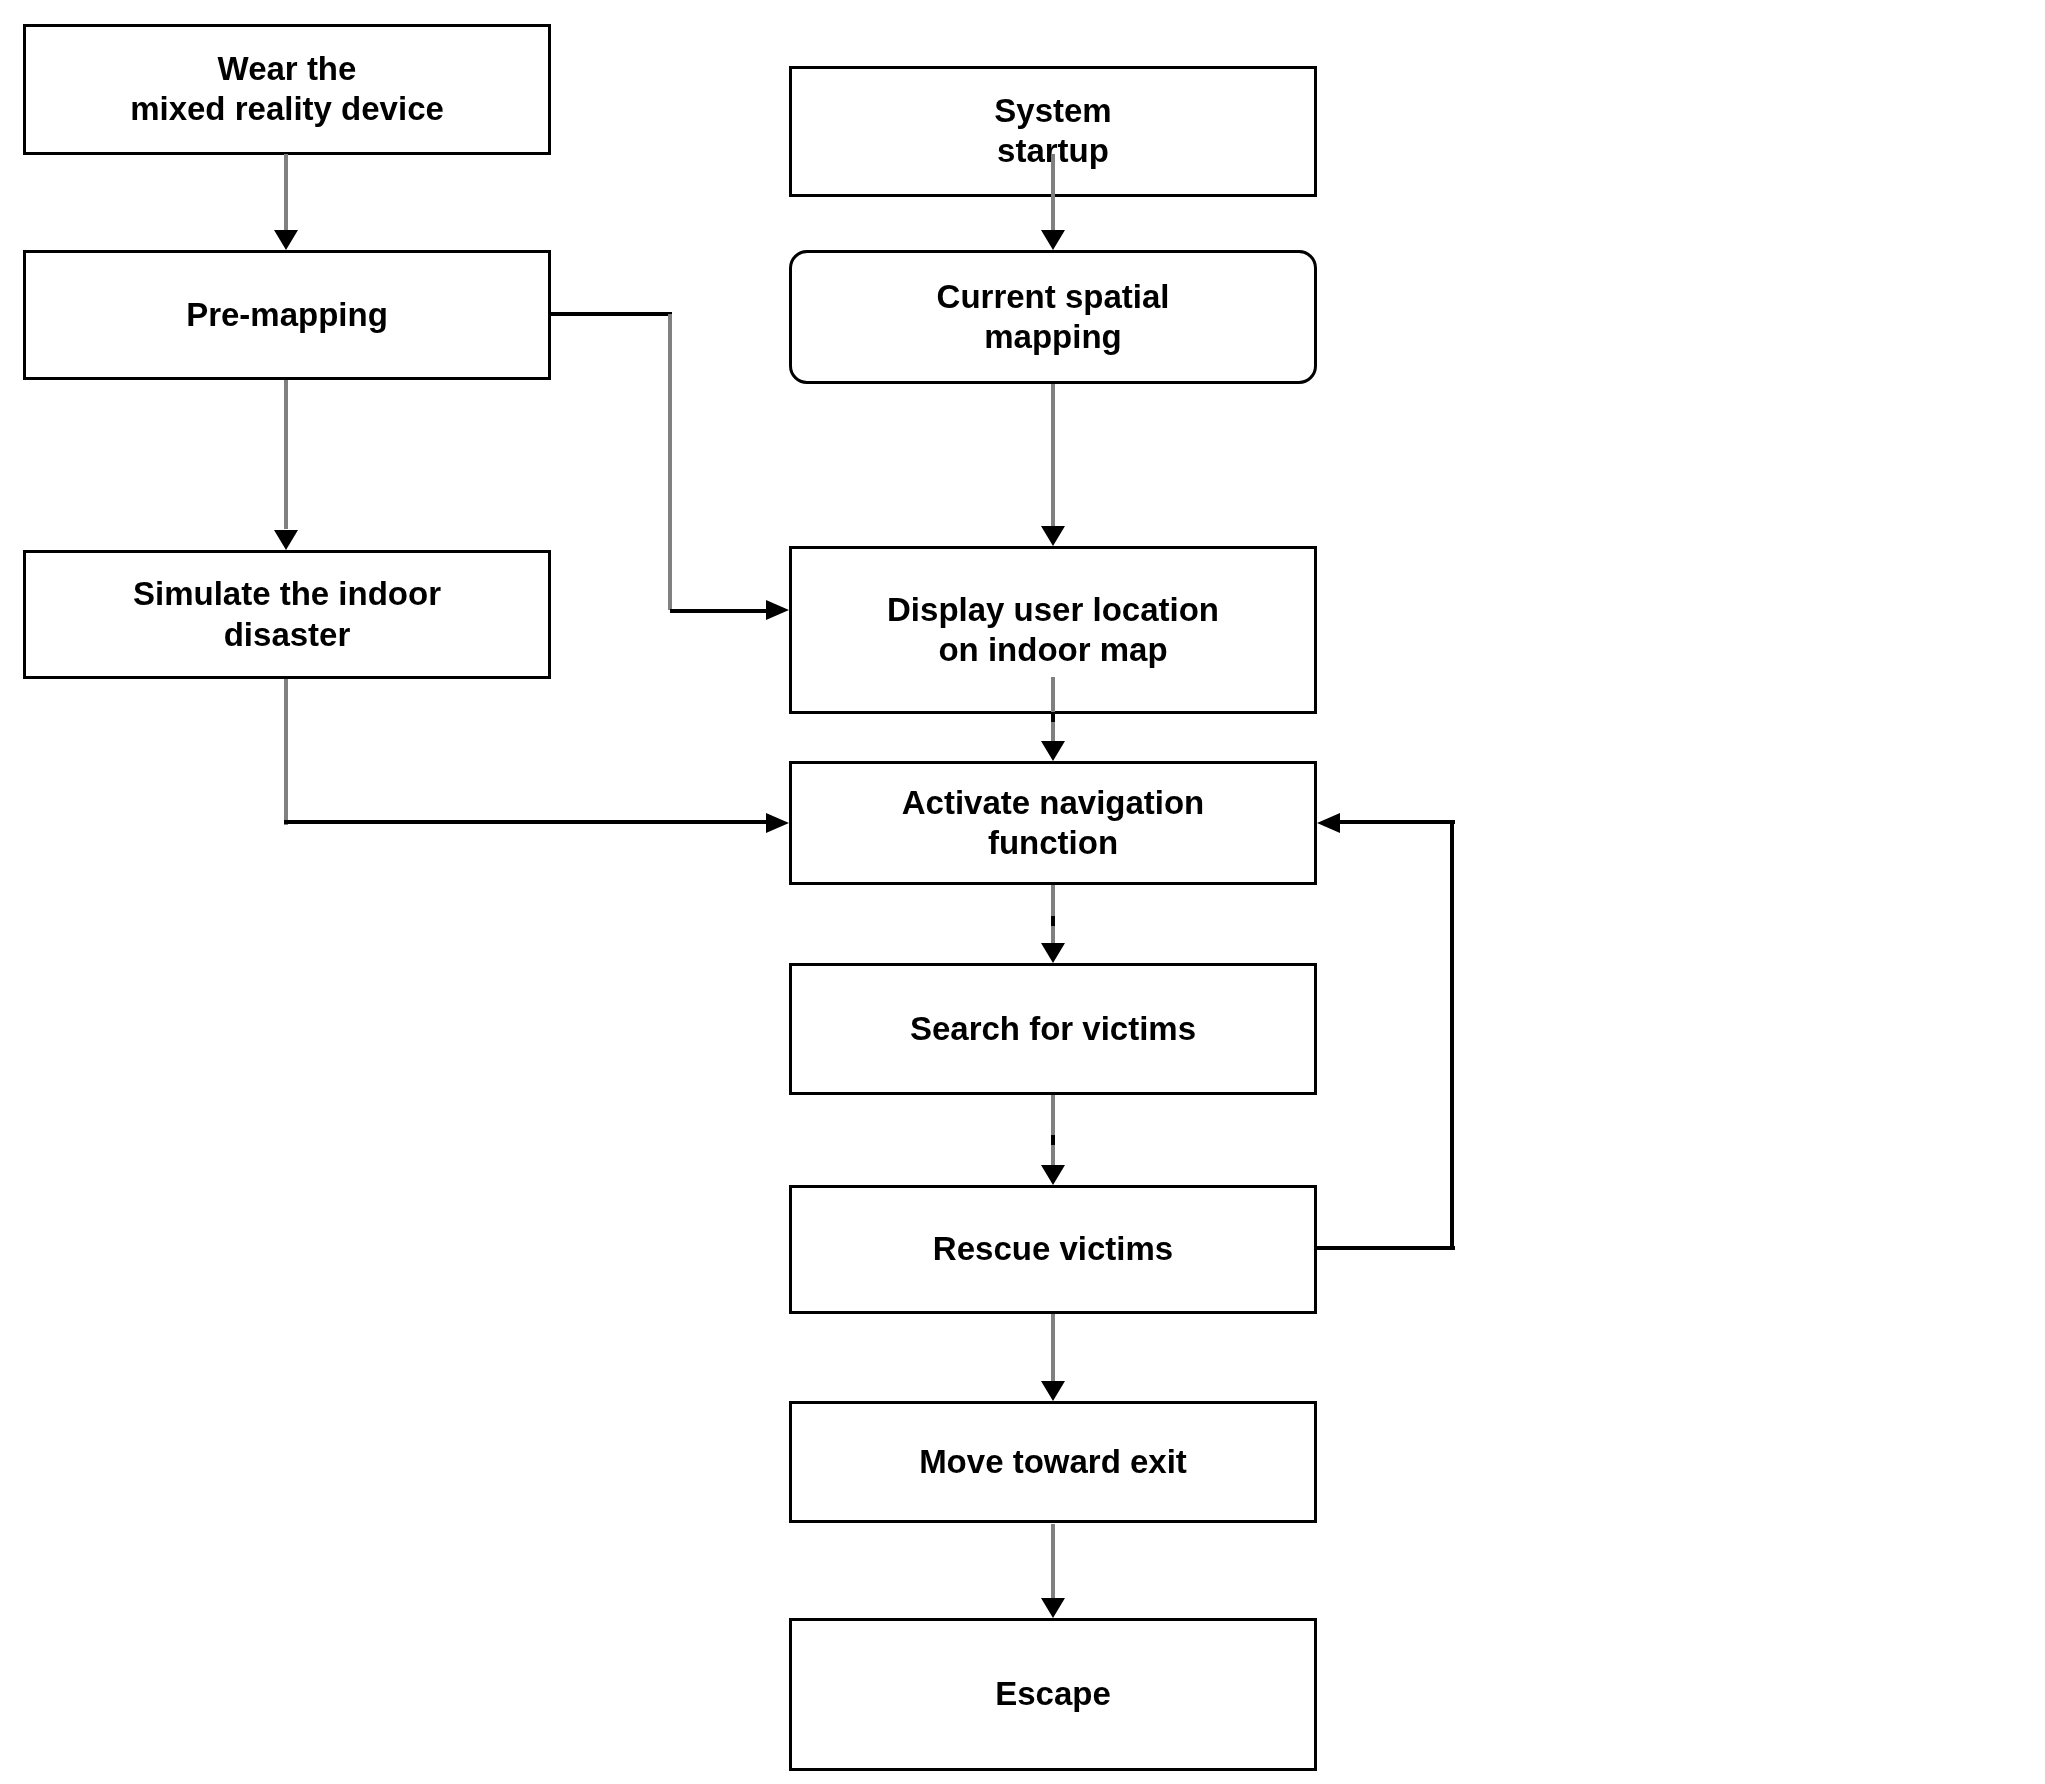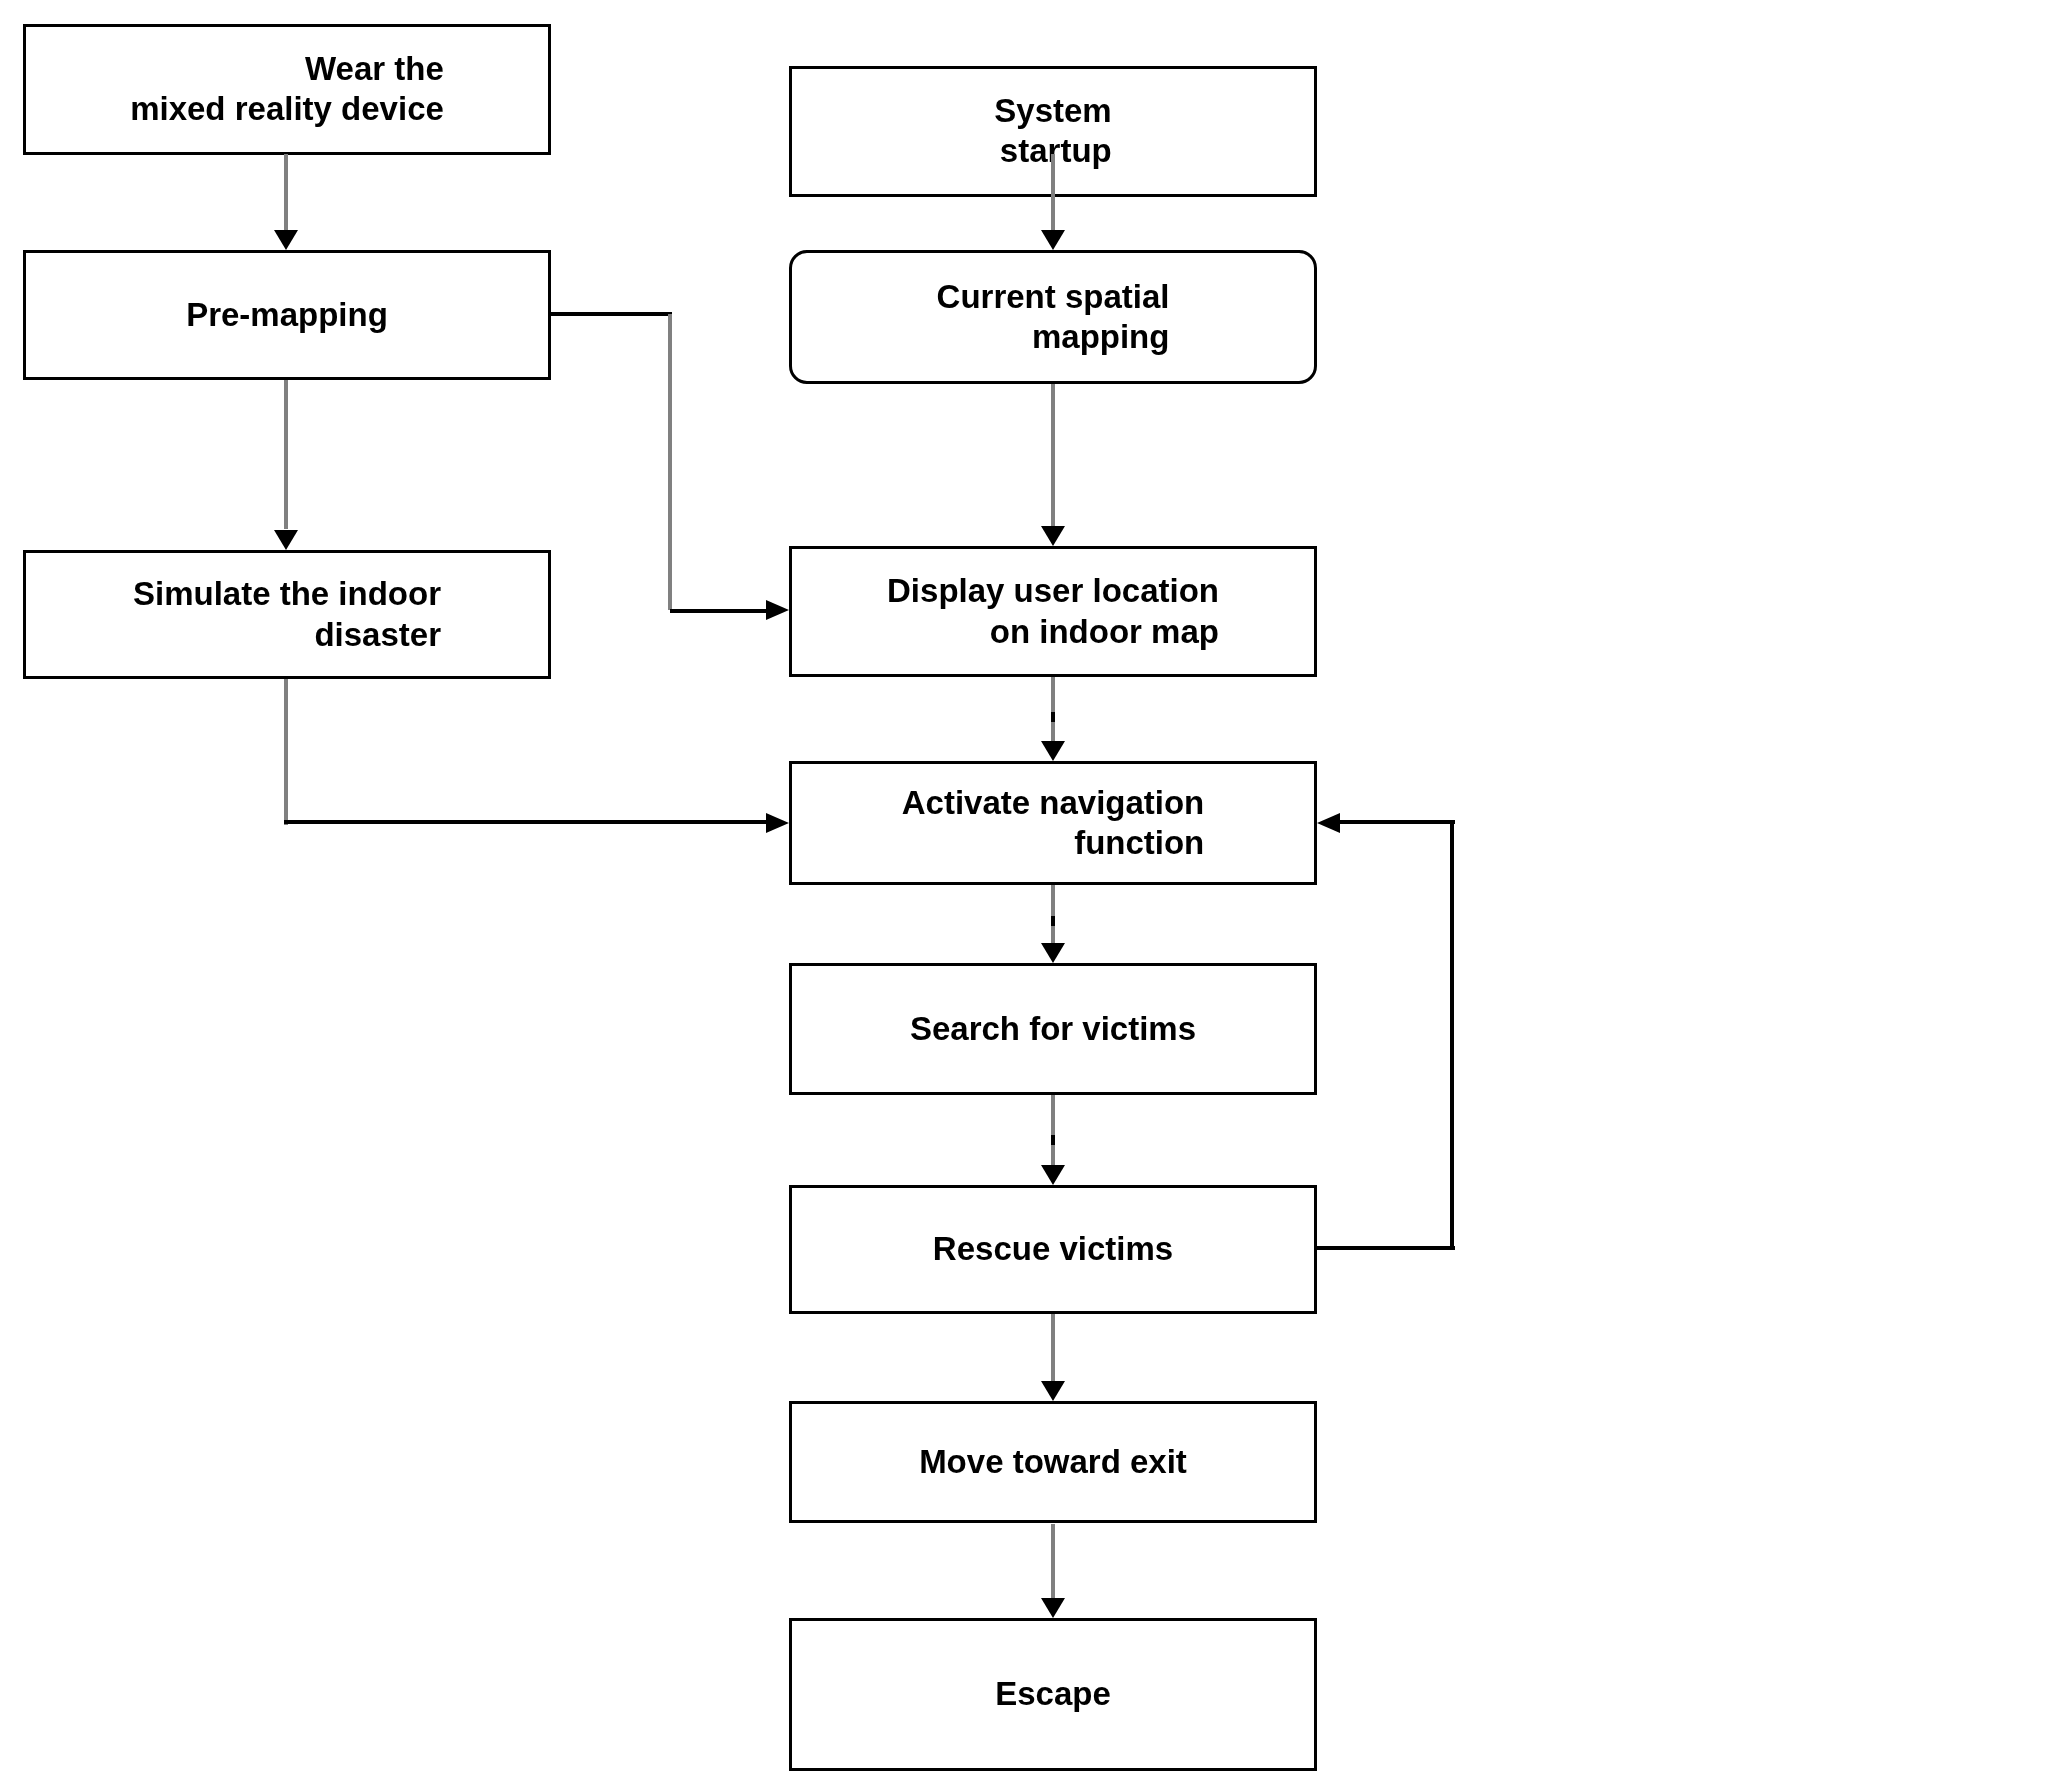--- a/index.html
+++ b/index.html
@@ -15,34 +15,34 @@
 
   
   .box {
     position: absolute;
     box-sizing: border-box;
     border: 3.6px solid #000000;
     background: #ffffff;
     display: flex;
     align-items: center;
     justify-content: center;
-    text-align: right;
+    text-align: center;
     color: #000000;
     font-weight: bold;
     font-size: 33px;
     line-height: 1.22;
   }
   .box span { white-space: pre-line; }
 
   .b0  { left: 23px;   top: 23.5px;   width: 528px; height: 131px; }
   .b1  { left: 23px;   top: 250px;  width: 528px; height: 130px; }
   .b2  { left: 23px;   top: 550px;  width: 528px; height: 129px; }
   .b3  { left: 789px; top: 23.5px;   width: 528px; height: 131px; margin-top: 42px; }
   .b4  { left: 789px; top: 250px;  width: 528px; height: 134px; border-radius: 18px; }
-  .b5  { left: 789px; top: 546px;  width: 528px; height: 131px; }
+  .b5  { left: 789px; top: 546px;  width: 528px; height: 168px; }
   .b6  { left: 789px; top: 761px; width: 528px; height: 124px; }
   .b7  { left: 789px; top: 963px; width: 528px; height: 132px; }
   .b8  { left: 789px; top: 1185px; width: 528px; height: 129px; }
   .b9  { left: 789px; top: 1401px; width: 528px; height: 122px; }
   .b10 { left: 789px; top: 1618px; width: 528px; height: 153px; }
 
   
   .v   { position: absolute; width: 4.3px;  background: #808080; } 
   .h   { position: absolute; height: 3.6px; background: #000000; } 
   .hb  { position: absolute; height: 4.3px; background: #000000; } 

